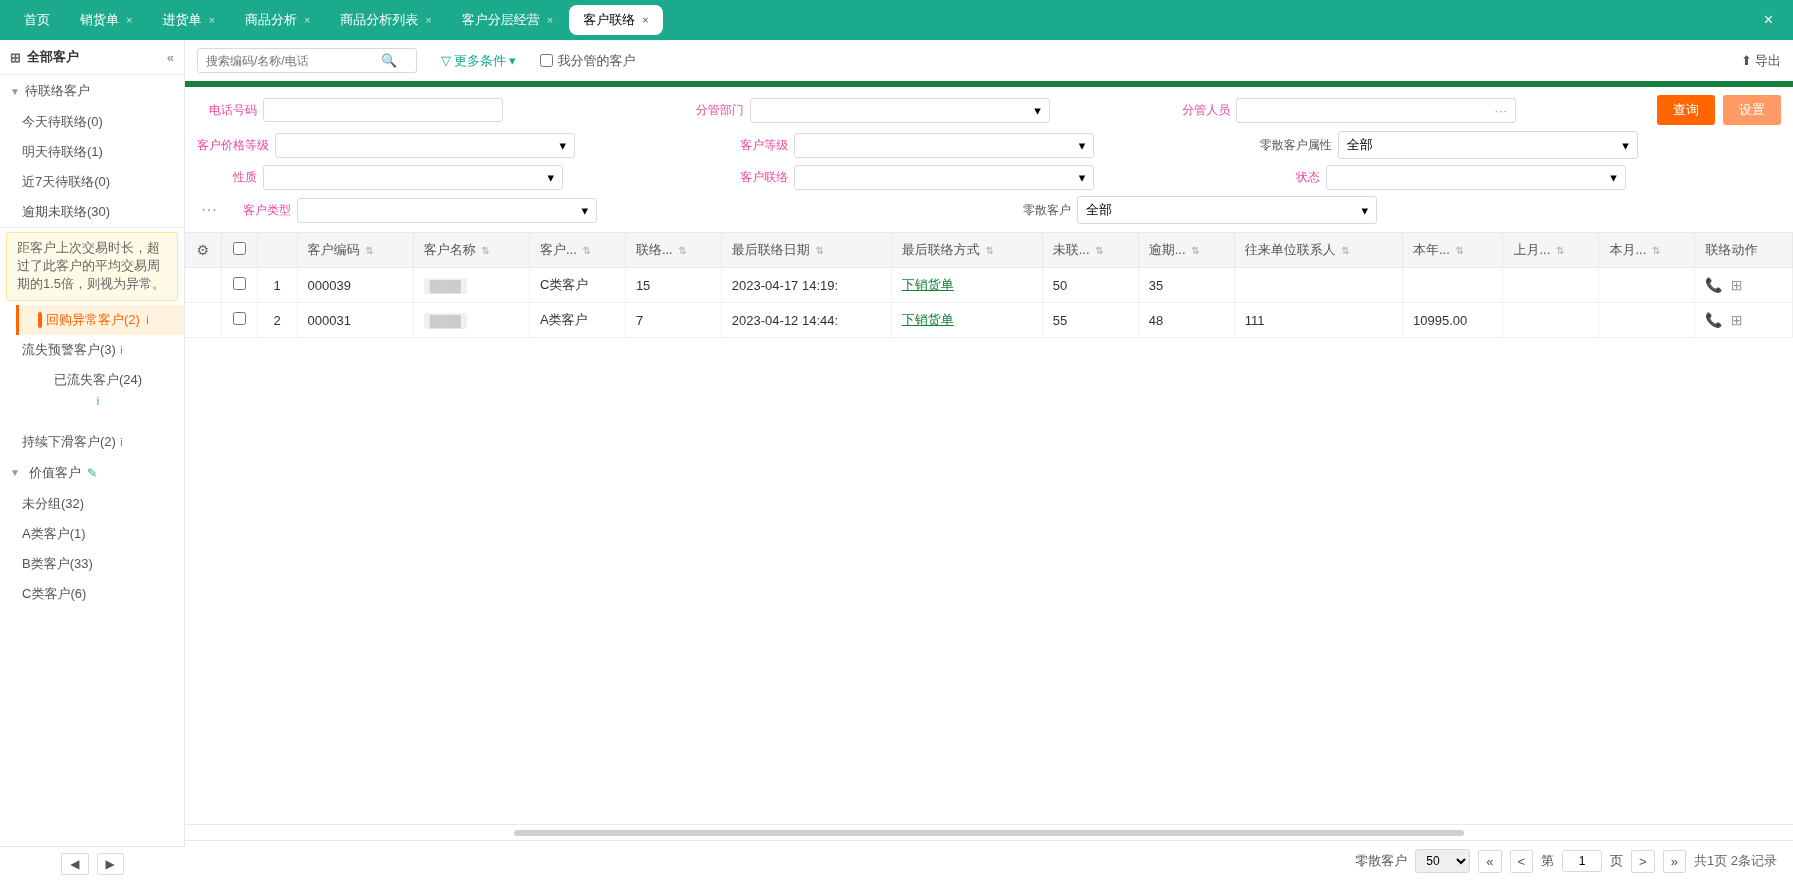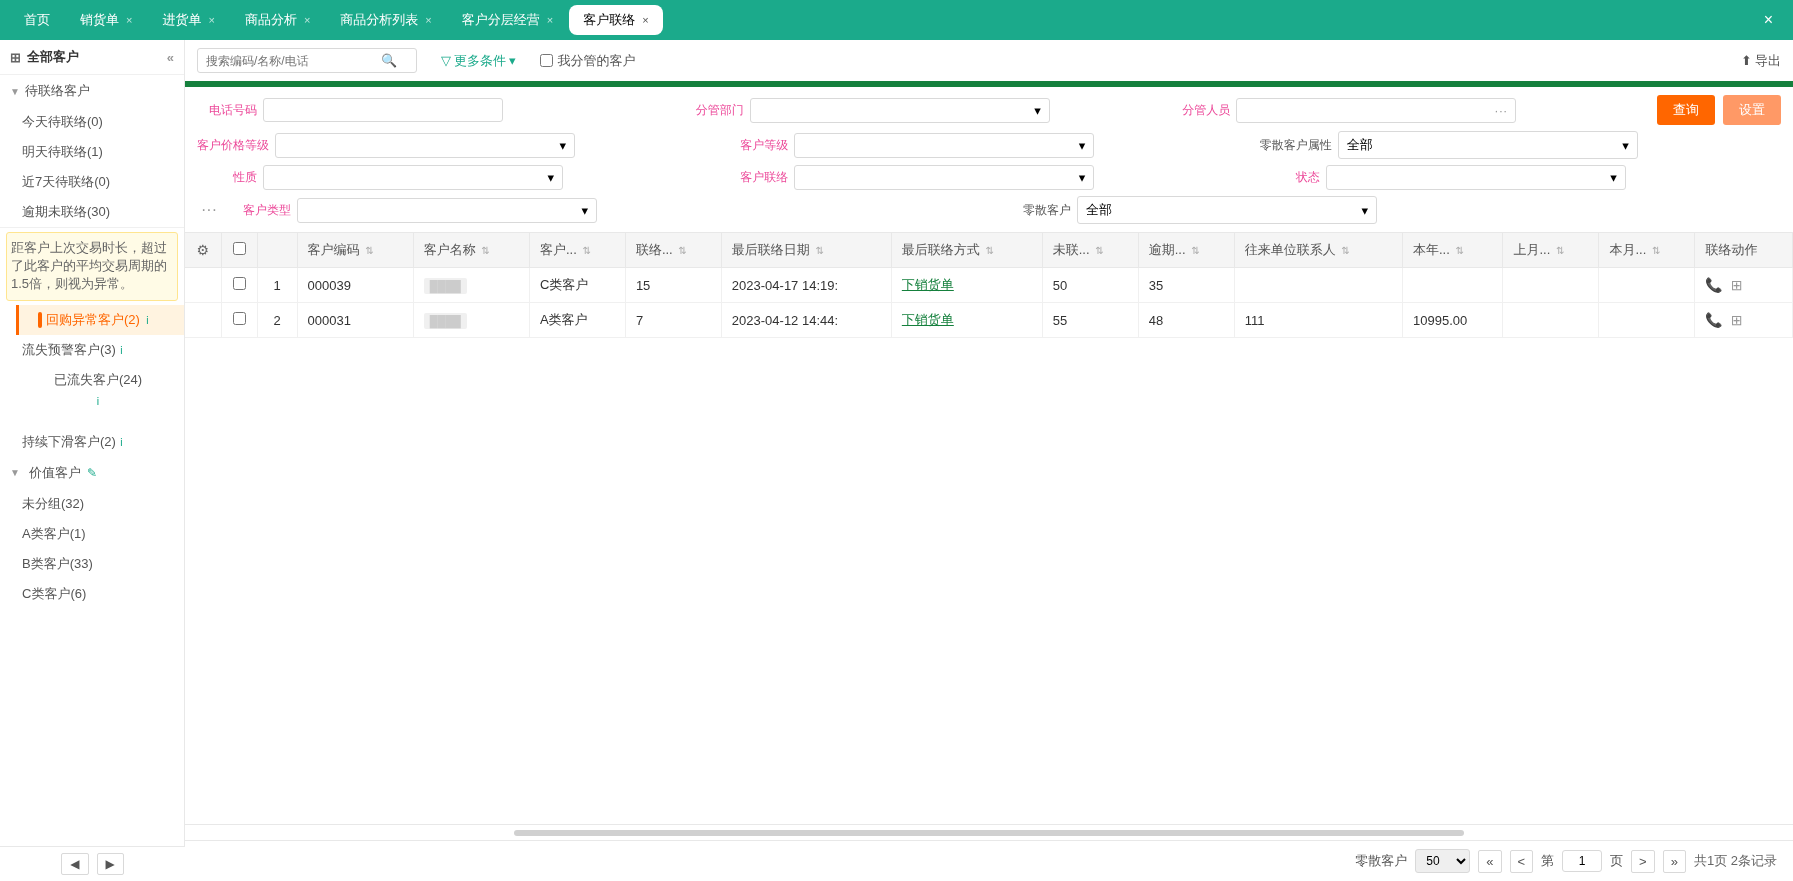--- a/index.html
+++ b/index.html
@@ -192,21 +192,21 @@
         <span>明天待联络(1)</span>
       </div>
       <div class="sidebar-item">
         <span>近7天待联络(0)</span>
       </div>
       <div class="sidebar-item">
         <span>逾期未联络(30)</span>
       </div>
     </div>
 
-    <div style="background: #fffbe6; border: 1px solid #ffe58f; padding: 6px 4px; margin: 4px 6px; border-radius: 3px; font-size: 11px; color: #666; line-height: 1.4;">
+    <div style="background: #fffbe6; border: 1px solid #ffe58f; padding: 6px 10px; margin: 4px 6px; border-radius: 3px; font-size: 11px; color: #666; line-height: 1.4;">
       <span>距客户上次交易时长，超过了此客户的平均交易周期的1.5倍，则视为异常。</span>
     </div>
 
     <div style="position:relative;padding-left:16px;">
       <div class="sidebar-item active-sidebar-item" style="display:flex;align-items:center;gap:4px;">
         <div style="background:#ff6600;width:4px;height:16px;border-radius:2px;flex-shrink:0;"></div>
         <span style="color:#ff6600;font-weight:500;">回购异常客户(2)</span>
         <span style="color:#1baa8b;font-size:11px;cursor:pointer;margin-left:2px;">ℹ</span>
       </div>
     </div>

